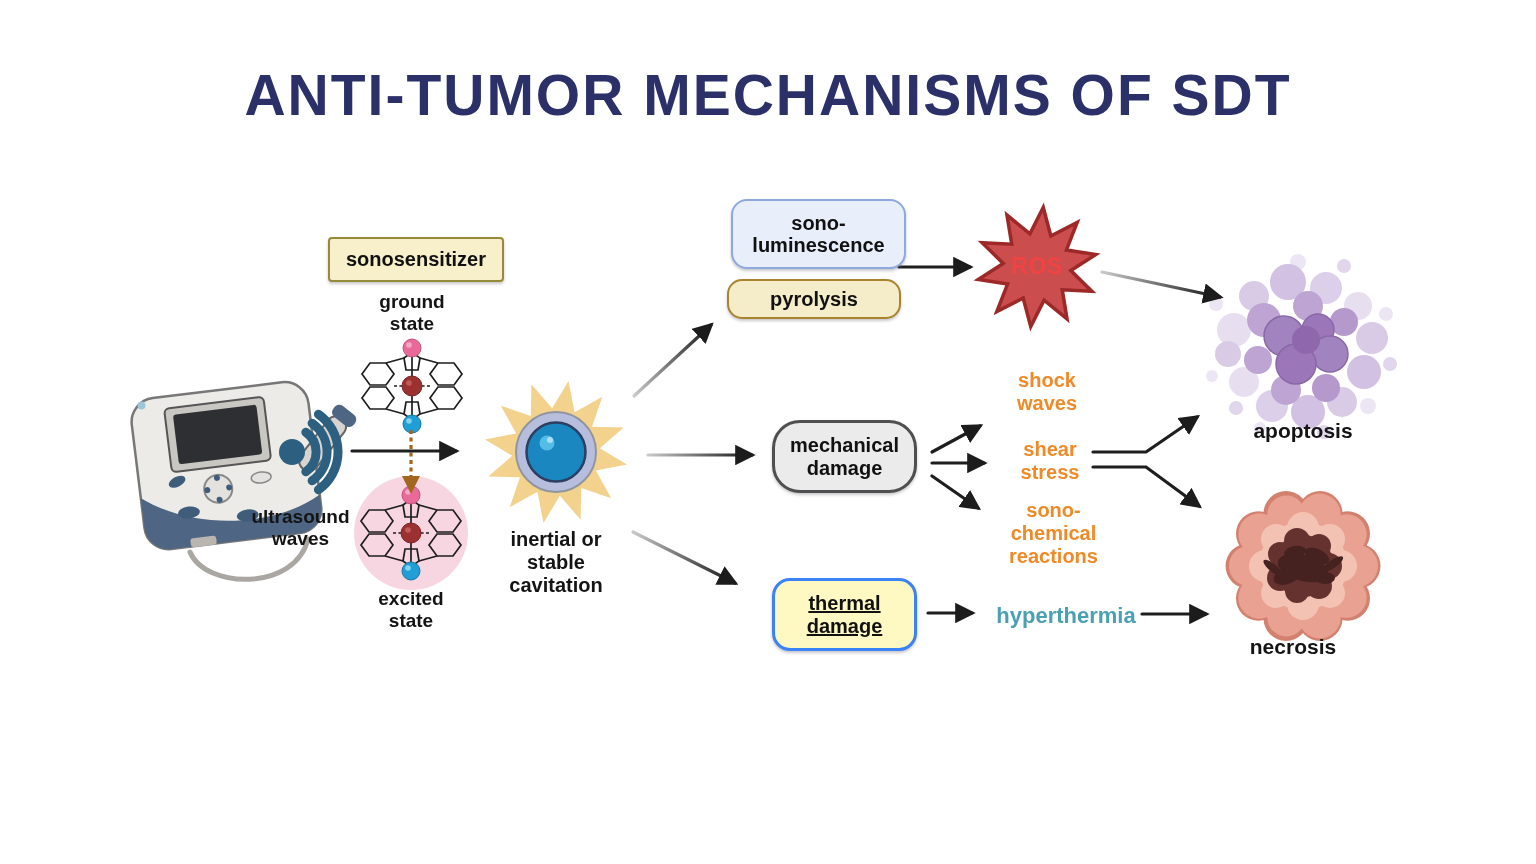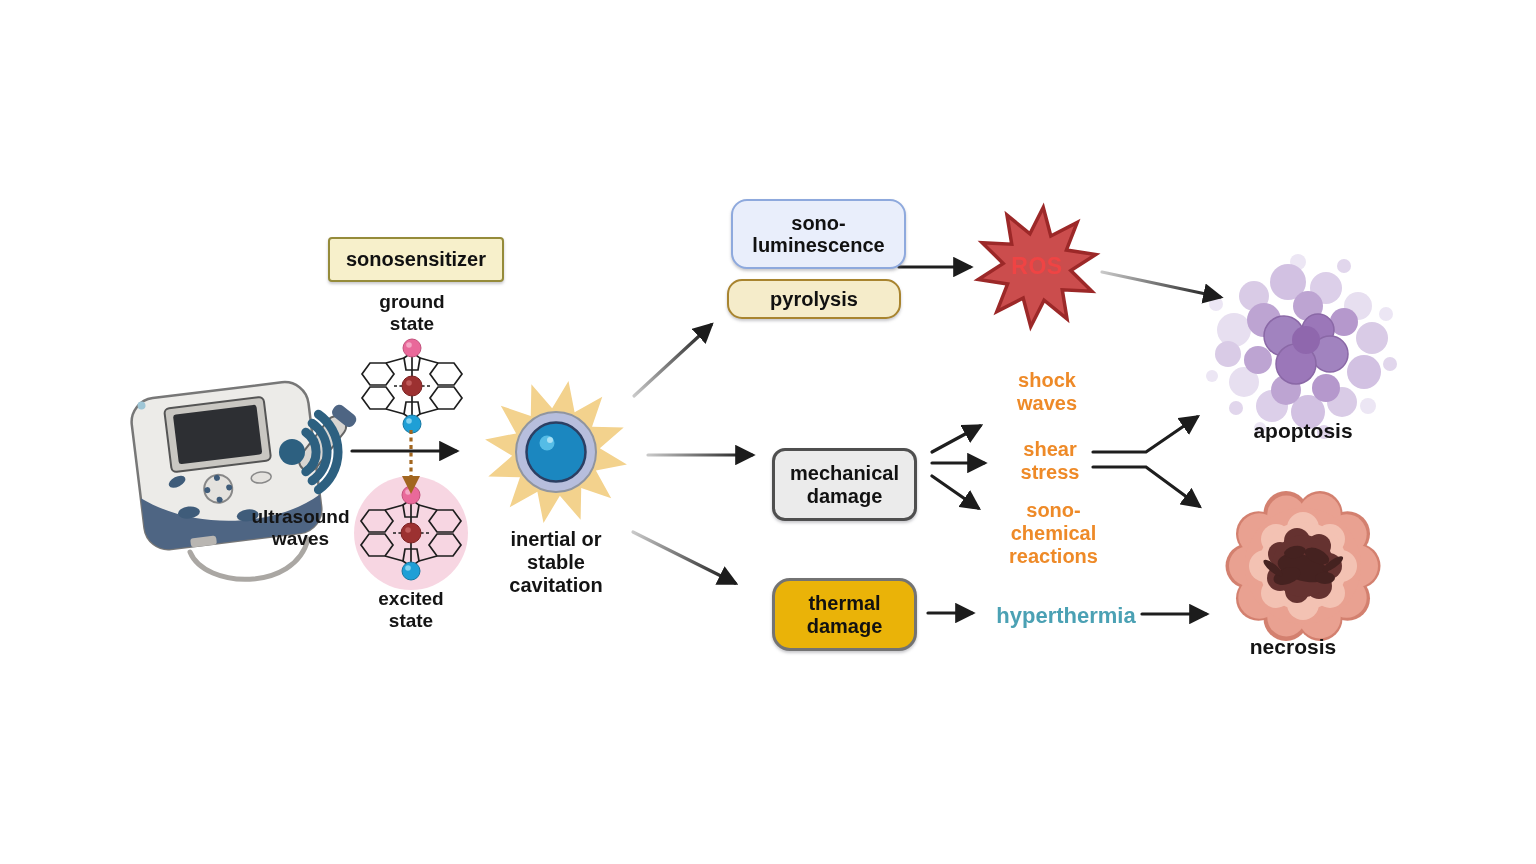--- a/index.html
+++ b/index.html
@@ -8,22 +8,22 @@
   svg.overlay{position:absolute;left:0;top:0;}
   .title{position:absolute;top:62px;left:0;width:100%;text-align:center;
          font-size:57px;font-weight:bold;letter-spacing:2px;color:#2b3168;}
   .box{position:absolute;display:flex;align-items:center;justify-content:center;text-align:center;
        font-weight:bold;color:#111;font-size:20px;line-height:1.12;white-space:pre-line;
        box-shadow:0 2px 3px rgba(110,110,120,.38);}
   #box-sonosens{left:328px;top:237px;width:172px;height:41px;background:#f7f0cb;border:2.5px solid #958b3a;border-radius:4px;}
   #box-sonolum{left:731px;top:199px;width:171px;height:66px;background:#e9eefb;border:2.5px solid #8ea9dd;border-radius:16px;}
   #box-pyro{left:727px;top:279px;width:170px;height:36px;background:#f5ecca;border:2.5px solid #a8842f;border-radius:15px;}
   #box-induction{left:1198px;top:175px;width:203px;height:65px;background:#ebf1f9;border:2.5px solid #93aed7;border-radius:16px;font-size:21px;}
-  #box-mech{left:772px;top:420px;width:139px;height:67px;background:#ebebeb;border:3px solid #4f4f4f;border-radius:13px;margin-top:28px;}
-  #box-thermal{left:772px;top:578px;width:139px;height:67px;background:#eab308;border:3px solid #737373;border-radius:18px;}
+  #box-mech{left:772px;top:420px;width:139px;height:67px;background:#ebebeb;border:3px solid #4f4f4f;border-radius:28px;}
+  #box-thermal{left:772px;top:578px;width:139px;height:67px;background:#fef9c3;border:3px solid #3b82f6;border-radius:18px;text-decoration:underline;}
   .lbl{position:absolute;font-weight:bold;text-align:center;white-space:pre-line;color:#141414;
        font-size:19px;line-height:1.15;}
   #lbl-ground{left:342px;top:291px;width:140px;}
   #lbl-excited{left:341px;top:588px;width:140px;}
   #lbl-ultra{left:228px;top:506px;width:145px;}
   #lbl-cavitation{left:483px;top:528px;width:146px;font-size:20px;}
   #lbl-apoptosis{left:1243px;top:419px;width:120px;font-size:21px;}
   #lbl-necrosis{left:1233px;top:635px;width:120px;font-size:21px;}
   #lbl-shock{left:987px;top:369px;width:120px;color:#ee8a28;font-size:20px;}
   #lbl-shear{left:990px;top:438px;width:120px;color:#ee8a28;font-size:20px;}
@@ -252,20 +252,21 @@
       <line x1="932" y1="452" x2="980" y2="426" stroke="#1e1e1e" marker-end="url(#ah)"></line>
       <line x1="932" y1="463" x2="984" y2="463" stroke="#1e1e1e" marker-end="url(#ah)"></line>
       <line x1="932" y1="476" x2="978" y2="508" stroke="#1e1e1e" marker-end="url(#ah)"></line>
       <path d="M1093,452 L1146,452 L1197,417" stroke="#1e1e1e" marker-end="url(#ah)"></path>
       <path d="M1093,467 L1146,467 L1199,506" stroke="#1e1e1e" marker-end="url(#ah)"></path>
       <line x1="928" y1="613" x2="972" y2="613" stroke="#1e1e1e" marker-end="url(#ah)"></line>
       <line x1="1142" y1="614" x2="1206" y2="614" stroke="#1e1e1e" marker-end="url(#ah)"></line>
     </g>
   </svg>
 
+  <div class="title">ANTI-TUMOR MECHANISMS OF SDT</div>
 
   <div class="box" id="box-sonosens">sonosensitizer</div>
   <div class="box" id="box-sonolum">sono-
 luminescence</div>
   <div class="box" id="box-pyro">pyrolysis</div>
   <div class="box" id="box-mech">mechanical
 damage</div>
   <div class="box" id="box-thermal">thermal
 damage</div>
 

